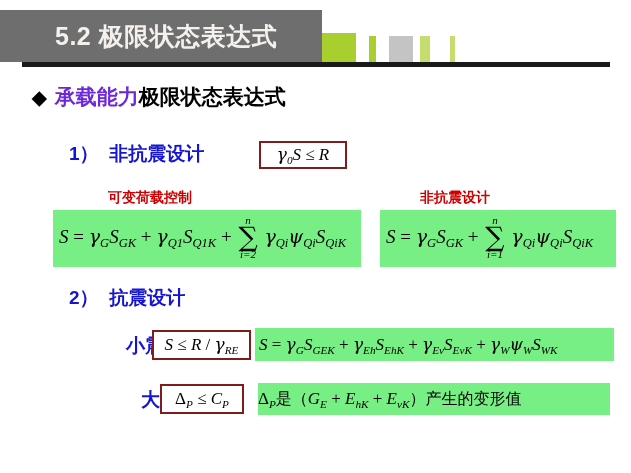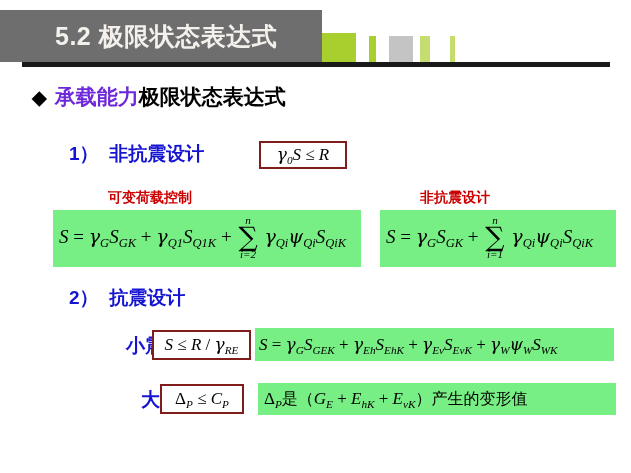--- a/index.html
+++ b/index.html
@@ -128,21 +128,21 @@
     background: #77ef84;
     display: flex;
     align-items: center;
     color: #000000;
     white-space: nowrap;
     overflow: hidden;
   }
   #gbox-left  { left: 53px;  top: 210px; width: 302px; height: 57px; padding-left: 6px; }
   #gbox-right { left: 380px; top: 210px; width: 230px; height: 57px; padding-left: 6px; }
   #gbox-small { left: 255px; top: 328px; width: 355px; height: 33px; padding-left: 4px; }
-  #gbox-large { left: 258px; top: 383px; width: 352px; height: 32px; padding-left: 6px; }
+  #gbox-large { left: 258px; top: 383px; width: 352px; height: 32px; }
 
   
   .math {
     font-family: "Liberation Serif", serif;
     font-style: italic;
     font-size: 19px;
     line-height: 1.1;
   }
   .math .op { font-style: normal; }
   .math sub {

